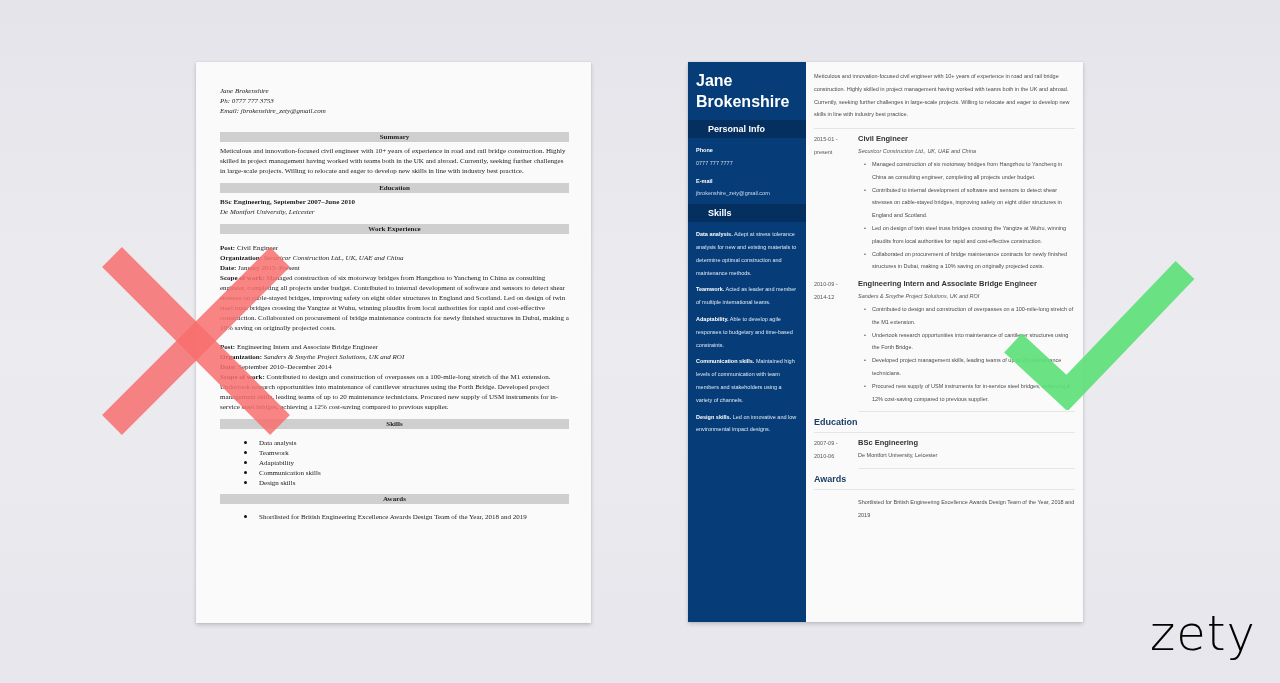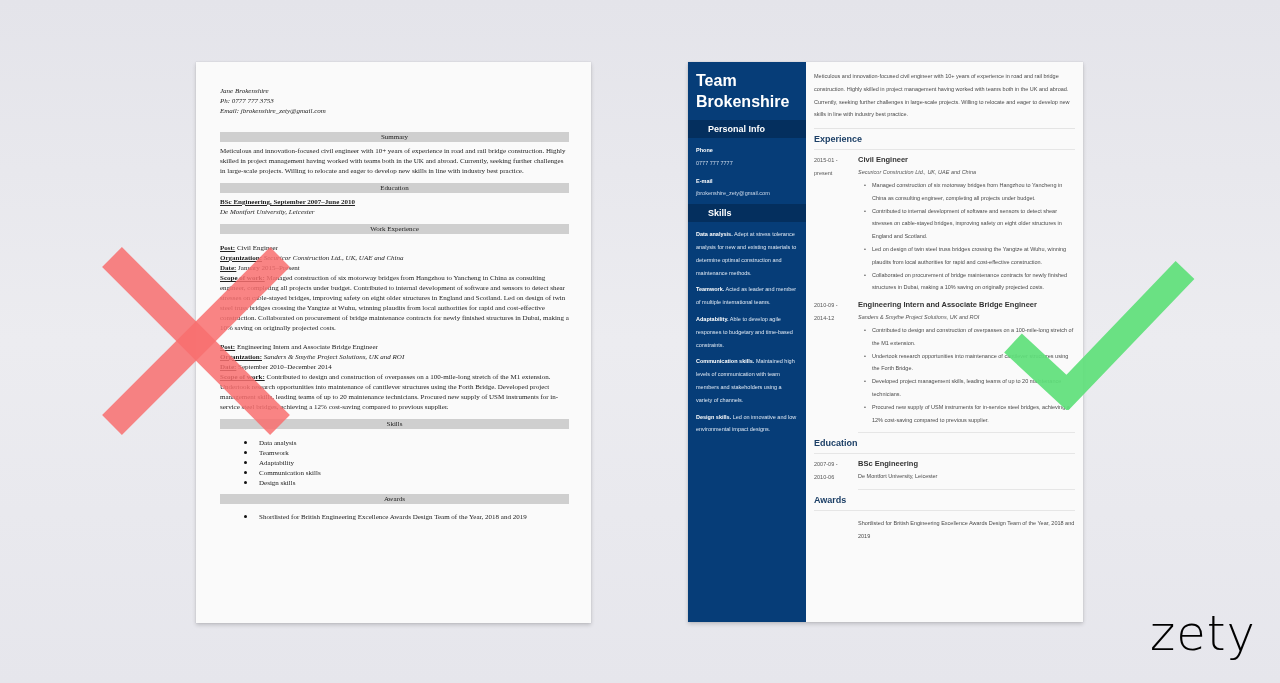--- a/index.html
+++ b/index.html
@@ -13,25 +13,25 @@
     box-shadow: 0 2px 4px rgba(0,0,0,0.18), 0 0 1px rgba(0,0,0,0.15);
   }
   
   #left-resume {
     left: 196px; top: 62px; width: 395px; height: 561px;
     font-family: "Liberation Serif", serif; color: #222; font-size: 7px; line-height: 10px;
   }
   #left-resume .inner { position: absolute; left: 24px; right: 22px; top: 24px; }
   .l-contact div { line-height: 10px; font-style: italic; }
   .l-bar {
-    background: #cfcfcf; text-align: center; font-weight: normal; font-size: 7px;
+    background: #cfcfcf; text-align: center; font-weight: bold; font-size: 7px;
     height: 10px; line-height: 10px; margin: 0;
   }
   .l-para { margin: 4px 0 7px 0; line-height: 10px; }
-  .l-b { font-weight: bold; text-decoration: underline; }
+  .l-b { font-weight: bold; }
   .l-i { font-style: italic; }
   .l-list { margin: 18px 0 6px 0; padding-left: 24px; }
   .l-list li { list-style: none; position: relative; padding-left: 15px; line-height: 10px; }
   .l-list li::before { content: ""; position: absolute; left: 0; top: 3px; width: 3px; height: 3px; background: #111; border-radius: 50%; }
 
   
   #right-resume { left: 688px; top: 62px; width: 395px; height: 560px; }
   .r-side {
     position: absolute; left: 0; top: 0; bottom: 0; width: 118px;
     background: #063d78; color: #dfe8f3;
@@ -119,21 +119,21 @@
     <div class="l-bar">Awards</div>
     <ul class="l-list" style="margin-top:8px">
       <li>Shortlisted for British Engineering Excellence Awards Design Team of the Year, 2018 and 2019</li>
     </ul>
   </div>
 </div>
 
 <div class="page" id="right-resume">
   <div class="r-side">
     <div class="r-name">
-      <div>Team</div>
+      <div>Jane</div>
       <div>Brokenshire</div>
     </div>
     <div class="r-side-head">Personal Info</div>
     <div class="r-side-sec">
       <div class="r-label">Phone</div>
       <div class="r-val">0777 777 7777</div>
       <div class="r-label">E-mail</div>
       <div class="r-val" style="margin-bottom:0">jbrokenshire_zety@gmail.com</div>
     </div>
     <div class="r-side-head">Skills</div>
@@ -142,21 +142,20 @@
       <div class="r-skill"><b>Teamwork.</b> <span>Acted as leader and member of multiple international teams.</span></div>
       <div class="r-skill"><b>Adaptability.</b> <span>Able to develop agile responses to budgetary and time-based constraints.</span></div>
       <div class="r-skill"><b>Communication skills.</b> <span>Maintained high levels of communication with team members and stakeholders using a variety of channels.</span></div>
       <div class="r-skill"><b>Design skills.</b> <span>Led on innovative and low environmental impact designs.</span></div>
     </div>
   </div>
 
   <div class="r-main">
     <div class="r-summary">Meticulous and innovation-focused civil engineer with 10+ years of experience in road and rail bridge construction. Highly skilled in project management having worked with teams both in the UK and abroad. Currently, seeking further challenges in large-scale projects. Willing to relocate and eager to develop new skills in line with industry best practice.</div>
 
-    <div class="r-h">Experience</div>
     <div class="r-job">
       <div class="r-date">
         <div>2015-01 -</div>
         <div>present</div>
       </div>
       <div class="r-body">
         <div class="r-title">Civil Engineer</div>
         <div class="r-org">Securicor Construction Ltd., UK, UAE and China</div>
         <ul class="r-bul">
           <li>Managed construction of six motorway bridges from Hangzhou to Yancheng in China as consulting engineer, completing all projects under budget.</li>

